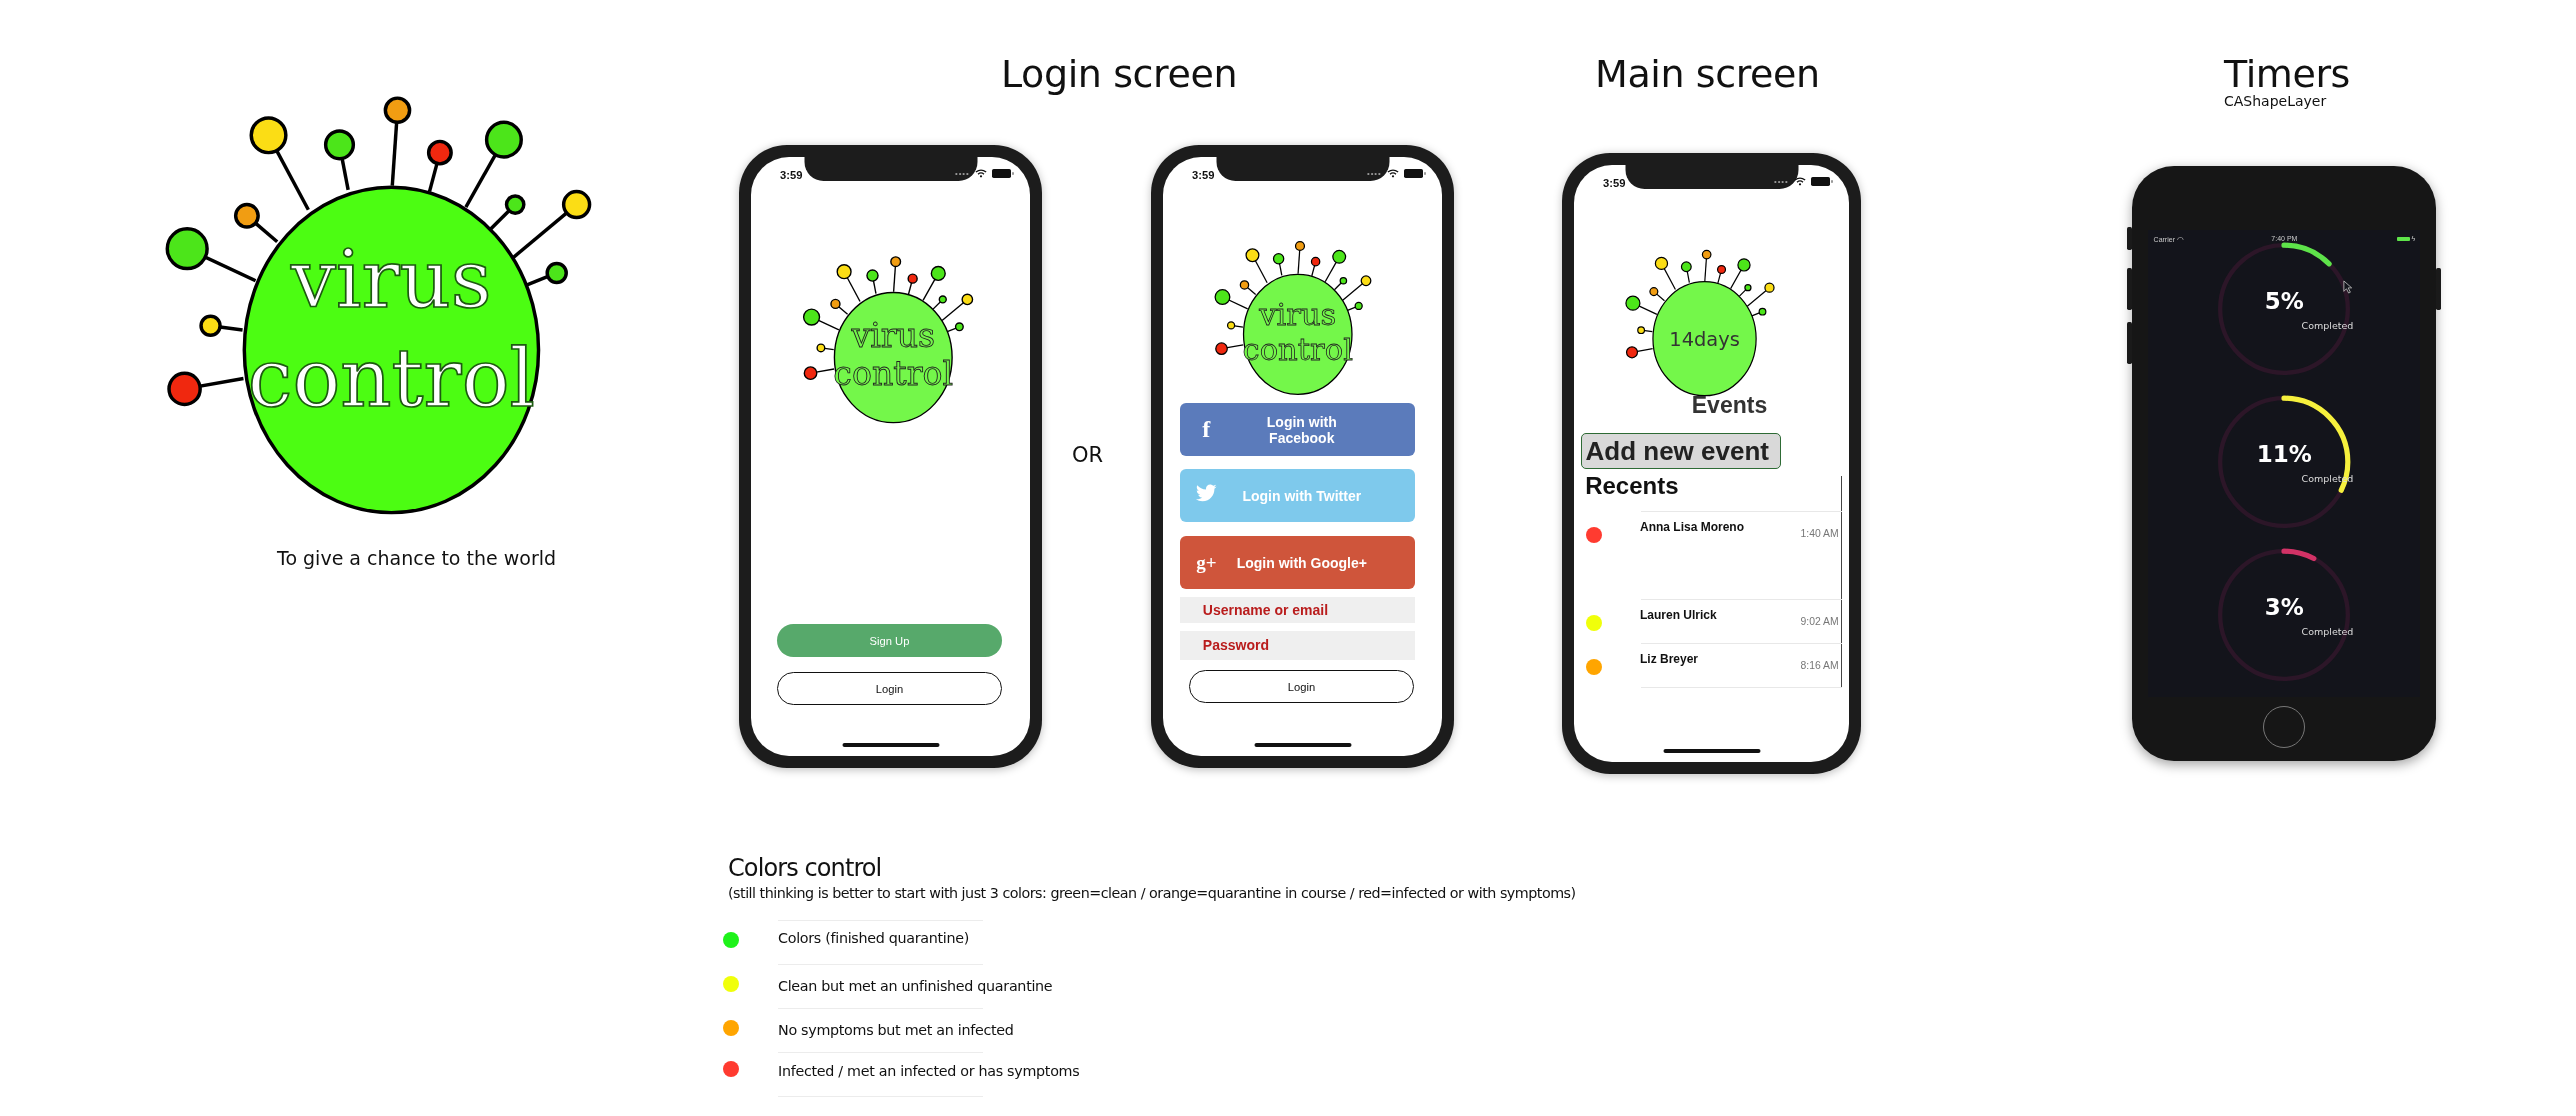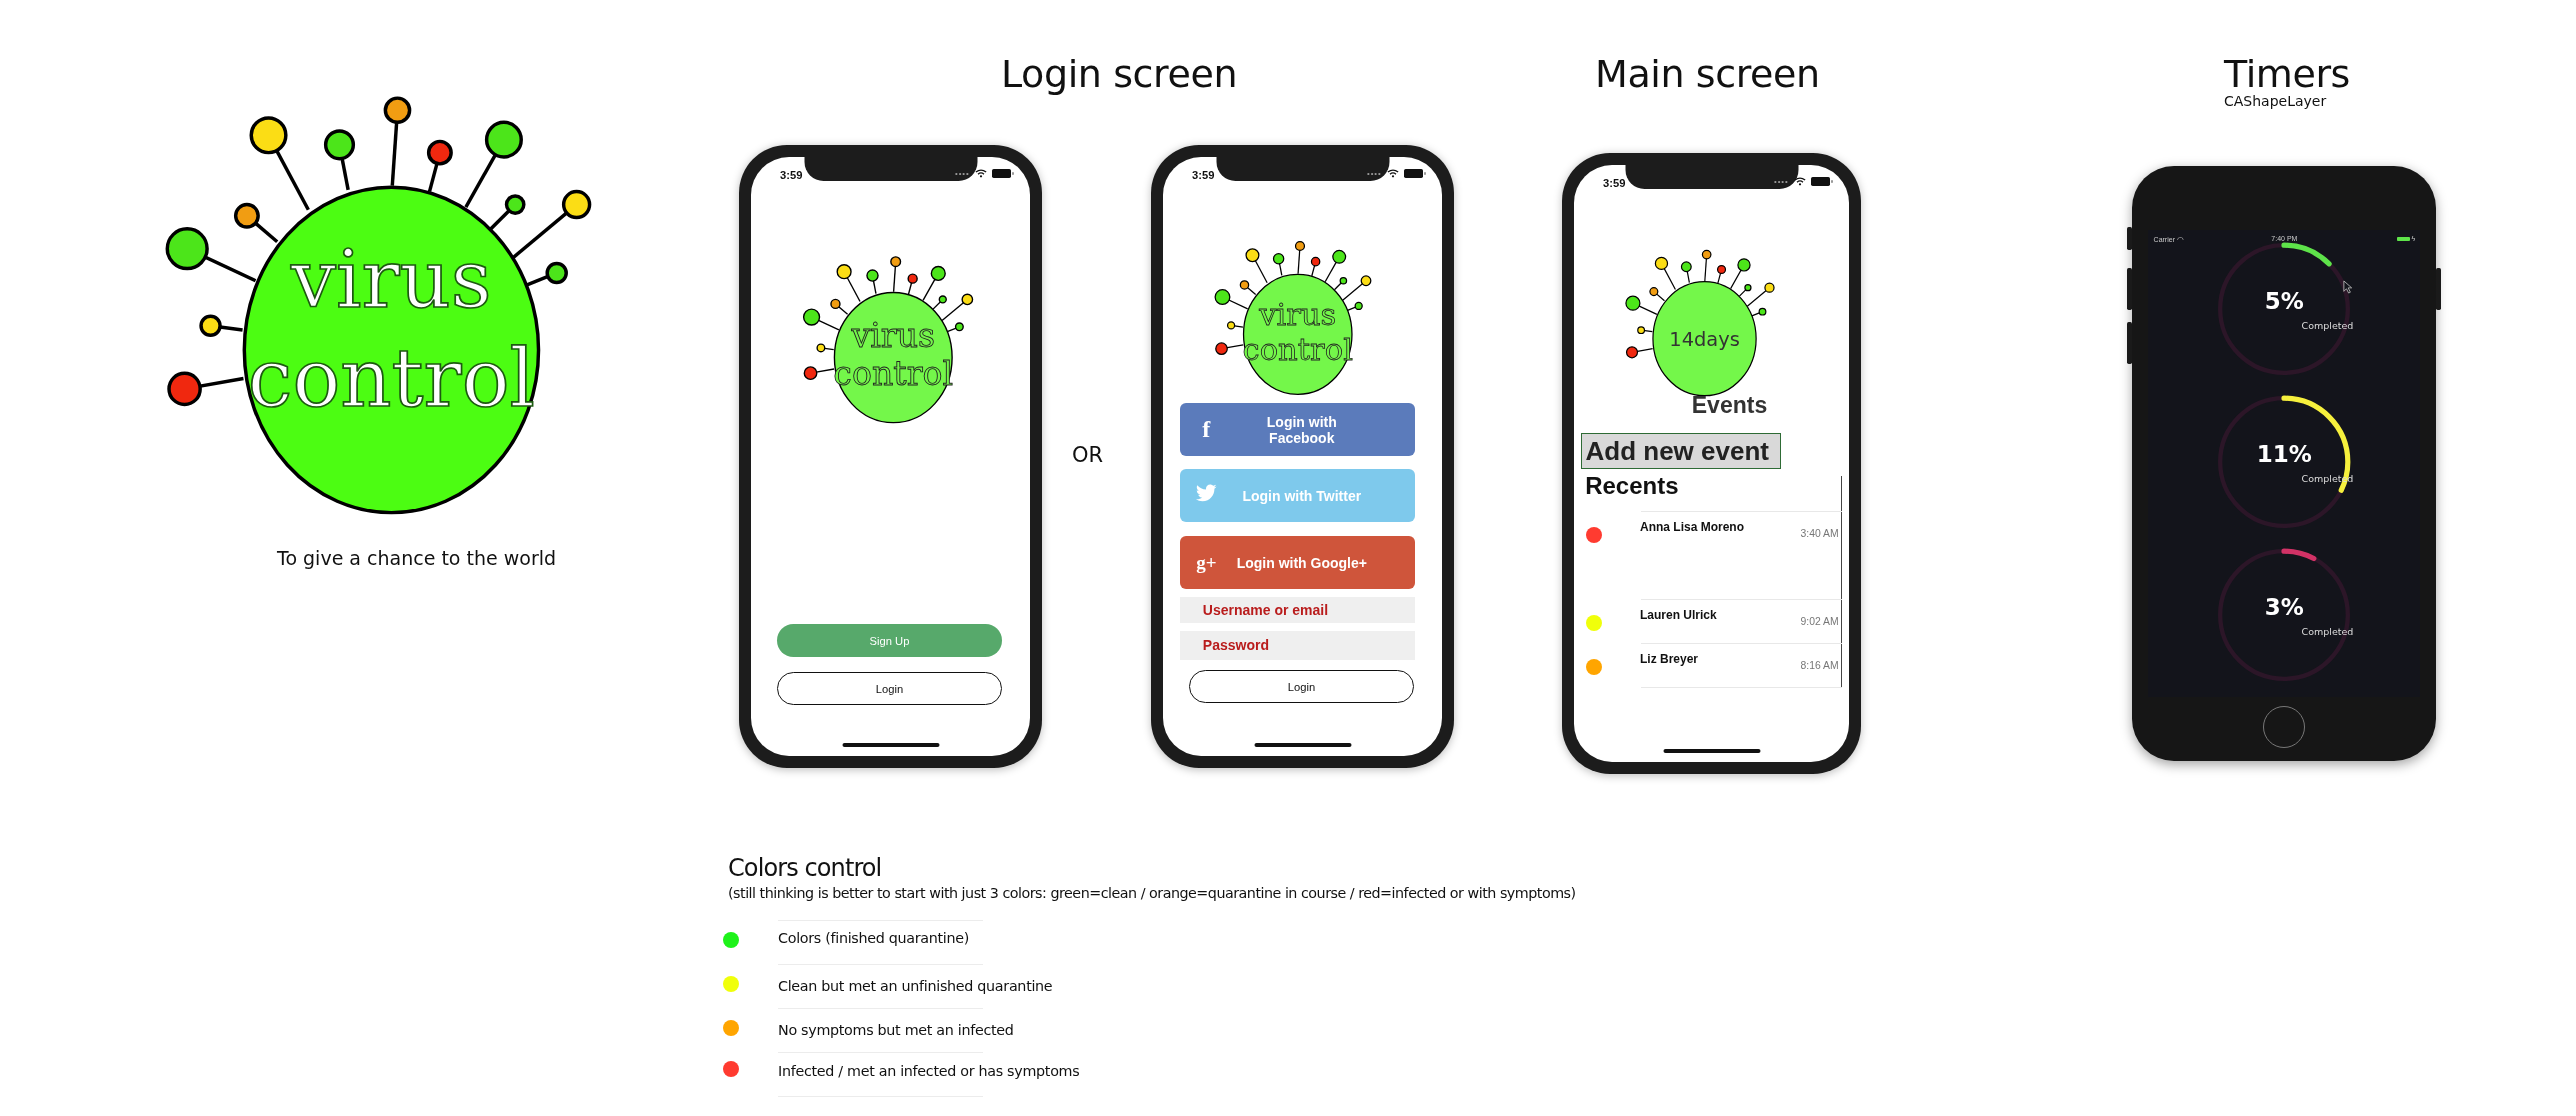--- a/index.html
+++ b/index.html
@@ -32,21 +32,21 @@
   .social-btn .sicon { width: 52px; text-align: center; font-size: 24px; font-weight: 700; font-family: "Liberation Serif", serif; }
   .social-btn .slabel { flex: 1; text-align: center; padding-right: 44px; }
   .fb { background: #5b7bbb; }
   .tw { background: #7ec9ec; }
   .gp { background: #cf553b; }
   .text-field { position: absolute; left: 17.3px; width: 235px; background: #efefef; font-size: 14px; font-weight: 700; color: #b91c1c; padding-left: 22.5px; display: flex; align-items: center; }
 
   .mini-logo { position: absolute; }
 
   .events-title { position: absolute; width: 100%; text-align: center; font-size: 23px; font-weight: 700; color: #333; padding-left: 36px; }
-  .add-event-btn { position: absolute; left: 7px; width: 200px; height: 36px; background: #d9d9d9; border: 1.3px solid #2e6b35; border-radius: 0; font-size: 26px; font-weight: 700; color: #222; padding-left: 3.5px; display: flex; align-items: center; white-space: nowrap; }
+  .add-event-btn { position: absolute; left: 7px; width: 200px; height: 36px; background: #d9d9d9; border: 1.3px solid #2e6b35; border-radius: 5px; font-size: 26px; font-weight: 700; color: #222; padding-left: 3.5px; display: flex; align-items: center; white-space: nowrap; }
   .recents-title { position: absolute; left: 11.2px; font-size: 24px; font-weight: 700; color: #111; }
   .recent-row { position: absolute; left: 0; right: 0; height: 44px; }
   .recent-row .sep { position: absolute; left: 67px; right: 7px; top: 0; height: 0.9px; background: #e8e8e8; }
   .recent-row .dot { position: absolute; left: 12px; top: 15.6px; width: 16.4px; height: 16.4px; border-radius: 50%; }
   .recent-row .rname { position: absolute; left: 66px; top: 8.6px; font-size: 12px; font-weight: 700; color: #111; white-space: nowrap; }
   .recent-row .rtime { position: absolute; right: 10.4px; top: 17.3px; font-size: 10.4px; color: #777; }
   .scroll-line { position: absolute; right: 7px; width: 1.3px; background: #444; }
 
   
   .phone8 { position: absolute; background: #161616; border-radius: 42px; box-shadow: 0 3.5px 12px rgba(0,0,0,0.35); }
@@ -209,21 +209,21 @@
     </svg>
     <div class="events-title" style="top:227px;">Events</div>
     <div class="add-event-btn" style="top:268px;">Add new event</div>
     <div class="recents-title" style="top:307px;">Recents</div>
     <div class="scroll-line" style="top:311px; height:212px;"></div>
 
     <div class="recent-row" style="top:346px;">
       <div class="sep"></div>
       <div class="dot" style="background:#ff3b30;"></div>
       <div class="rname">Anna Lisa Moreno</div>
-      <div class="rtime">3:40 AM</div>
+      <div class="rtime">1:40 AM</div>
     </div>
     <div class="recent-row" style="top:434px;">
       <div class="sep"></div>
       <div class="dot" style="background:#f0ff0a;"></div>
       <div class="rname">Lauren Ulrick</div>
       <div class="rtime">9:02 AM</div>
     </div>
     <div class="recent-row" style="top:478px;">
       <div class="sep"></div>
       <div class="dot" style="background:#ffa500;"></div>

